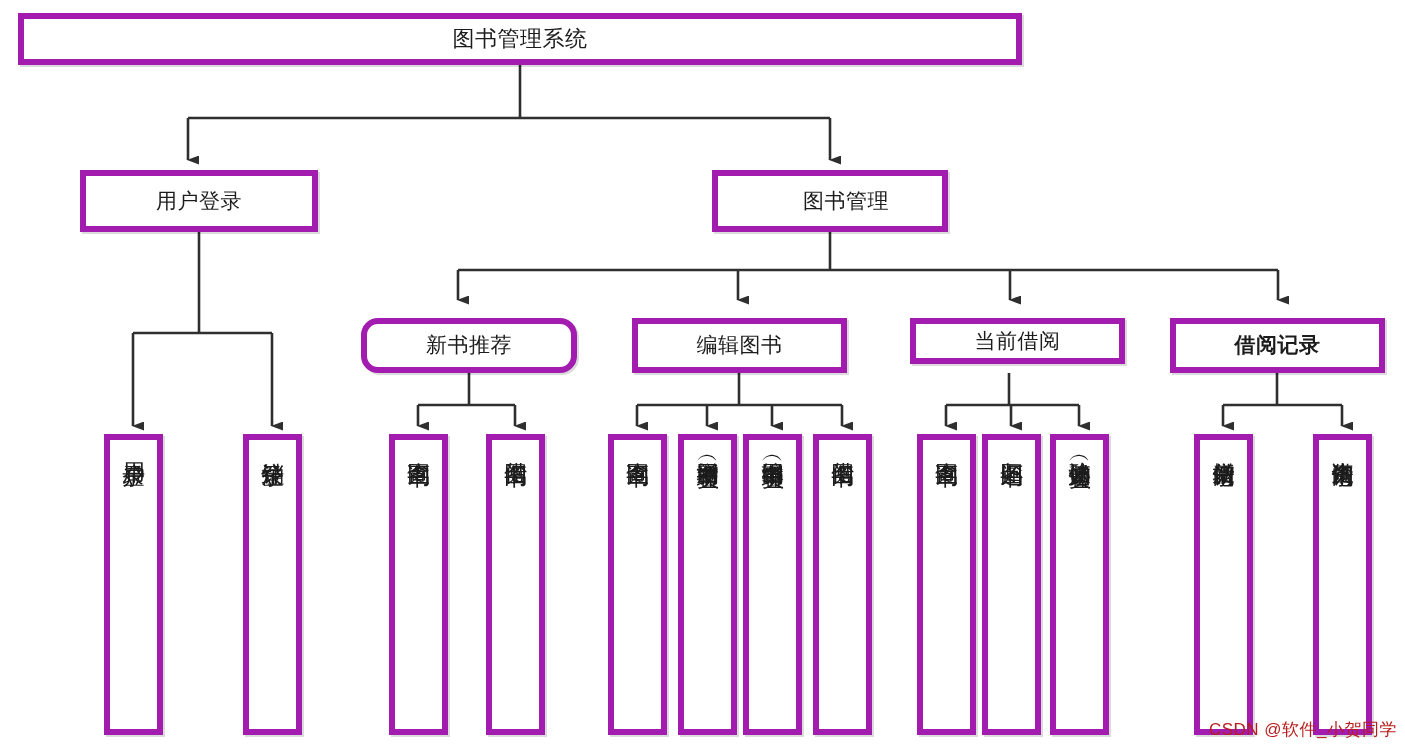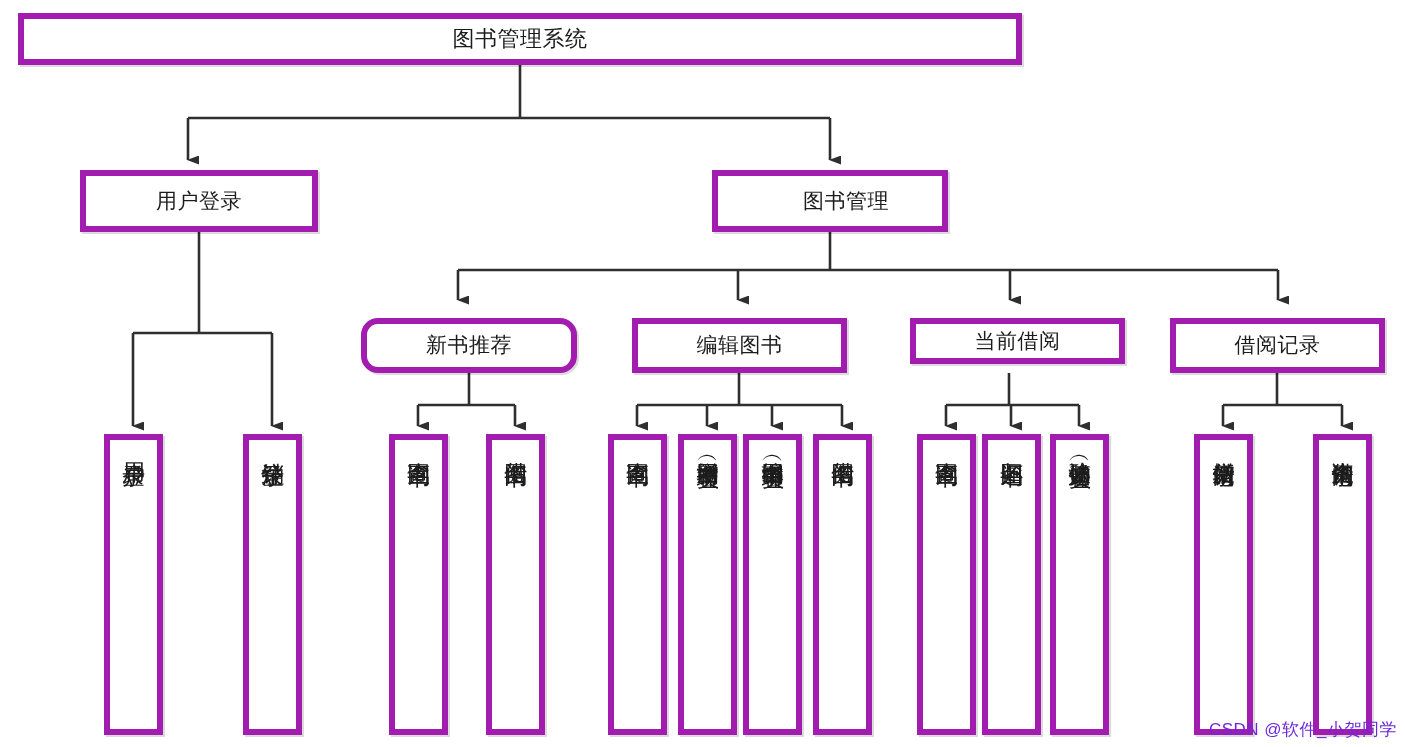--- a/index.html
+++ b/index.html
@@ -63,21 +63,21 @@
     letter-spacing: 1px;
   }
   .node.vert.tall .label {
     font-size: 22px;
   }
   #watermark {
     position: absolute;
     right: 8px;
     bottom: 6px;
     font-size: 17px;
-    color: #6d28d9;
+    color: #b91c1c;
     letter-spacing: 0.5px;
     z-index: 3;
     white-space: nowrap;
   }
 </style>
 </head>
 <body>
 
 <div id="diagram-root">
 
@@ -144,21 +144,21 @@
 
   <div class="node horiz" style="left:361px; top:318px; width:216px; height:55px;border-radius:17px;">
     <span class="label">新书推荐</span>
   </div>
   <div class="node horiz" style="left:632px; top:318px; width:215px; height:55px;">
     <span class="label">编辑图书</span>
   </div>
   <div class="node horiz" style="left:901px; top:318px; width:215px; height:46px;margin-left:9px;">
     <span class="label">当前借阅</span>
   </div>
-  <div class="node horiz" style="left:1170px; top:318px; width:215px; height:55px;">
+  <div class="node horiz" style="left:1170px; top:318px; width:215px; height:55px;font-weight:bold;">
     <span class="label">借阅记录</span>
   </div>
 
   <div class="node vert" style="left:104px; top:434px; width:59px; height:301px;">
     <span class="label">用户登录</span>
   </div>
   <div class="node vert" style="left:243px; top:434px; width:59px; height:301px;">
     <span class="label">注销登录</span>
   </div>
 

